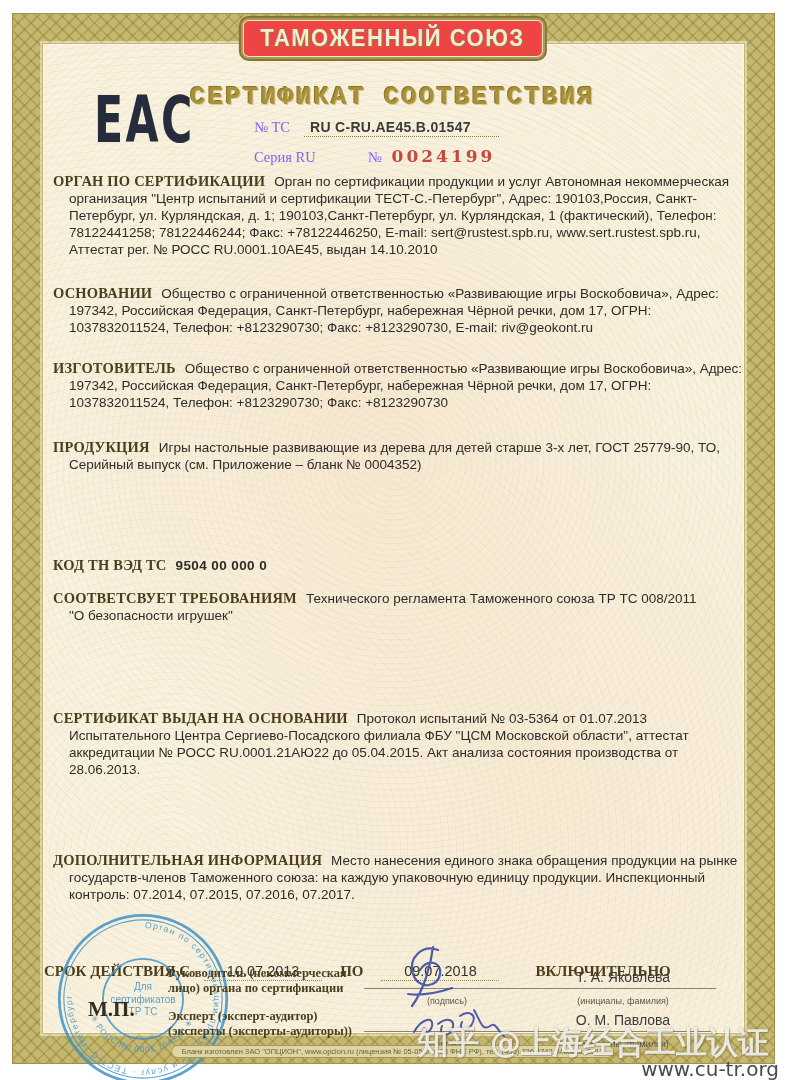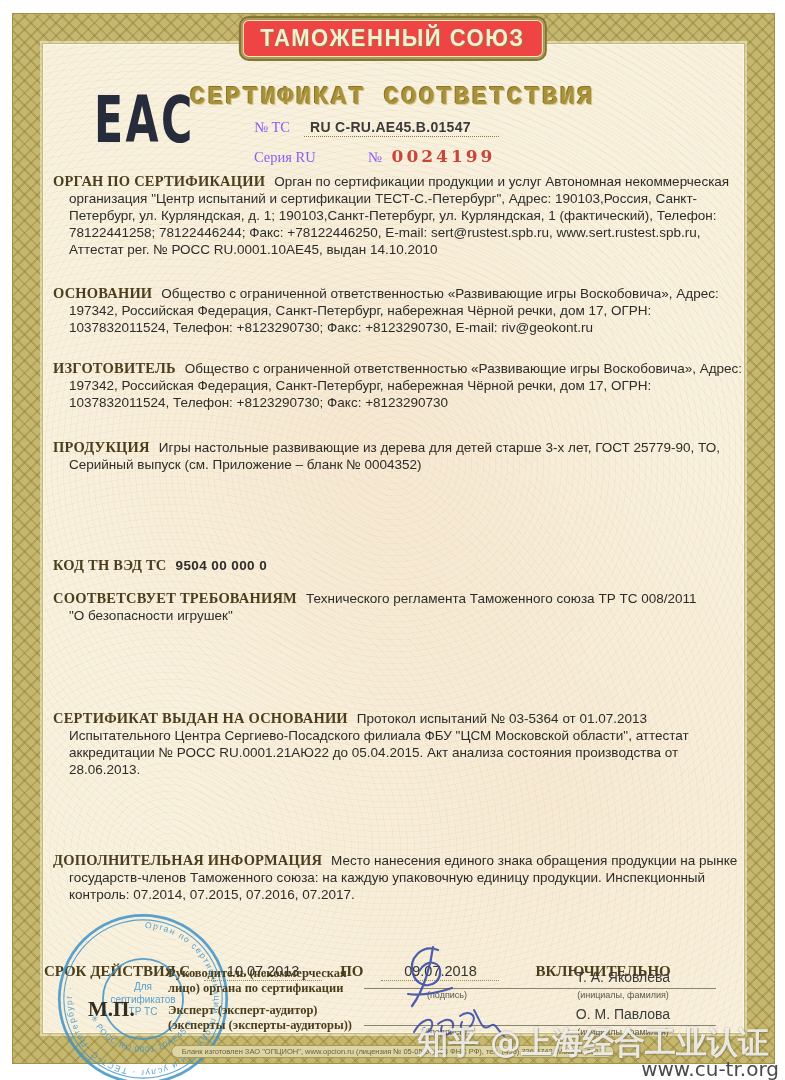--- a/index.html
+++ b/index.html
@@ -65,21 +65,21 @@
   .incl{font-family:"Liberation Serif",serif;font-weight:bold;font-size:15px;color:#4a3e1c;margin-left:22px;}
   
   .sigblock{position:absolute;left:168px;top:966px;width:548px;}
   .sigrow{display:grid;grid-template-columns:196px 166px 186px;align-items:start;}
   .sigrow + .sigrow{margin-top:3px;}
   .role{font-family:"Liberation Serif",serif;font-weight:bold;font-size:12.5px;line-height:15px;
         color:#4a3e1c;}
   .sigcell{padding-top:20px;}
   .sigline{border-bottom:1px solid #8a8572;height:2px;}
   .namecell .sigline{margin-top:1px;}
-  .caption{font-size:9px;color:#5a564a;text-align:center;margin-top:1px;}
+  .caption{font-size:9px;color:#5a564a;text-align:center;margin-top:7px;}
   .name{font-size:14px;color:#3b3b38;text-align:center;padding-top:3px;}
   .ink{position:absolute;z-index:5;}
   
   .stamp{position:absolute;left:52px;top:908px;width:182px;height:182px;opacity:.85;}
   .mp{position:absolute;left:88px;top:997px;font-family:"Liberation Serif",serif;
       font-weight:bold;font-size:21px;color:#302d22;z-index:6;}
   
   .footplate{position:absolute;left:50%;top:1045px;transform:translateX(-50%);
              background:#ded5a6;border:1px solid #a79a55;border-radius:7px;
              padding:1px 10px;white-space:nowrap;font-size:7.5px;color:#6b6233;z-index:3;}

